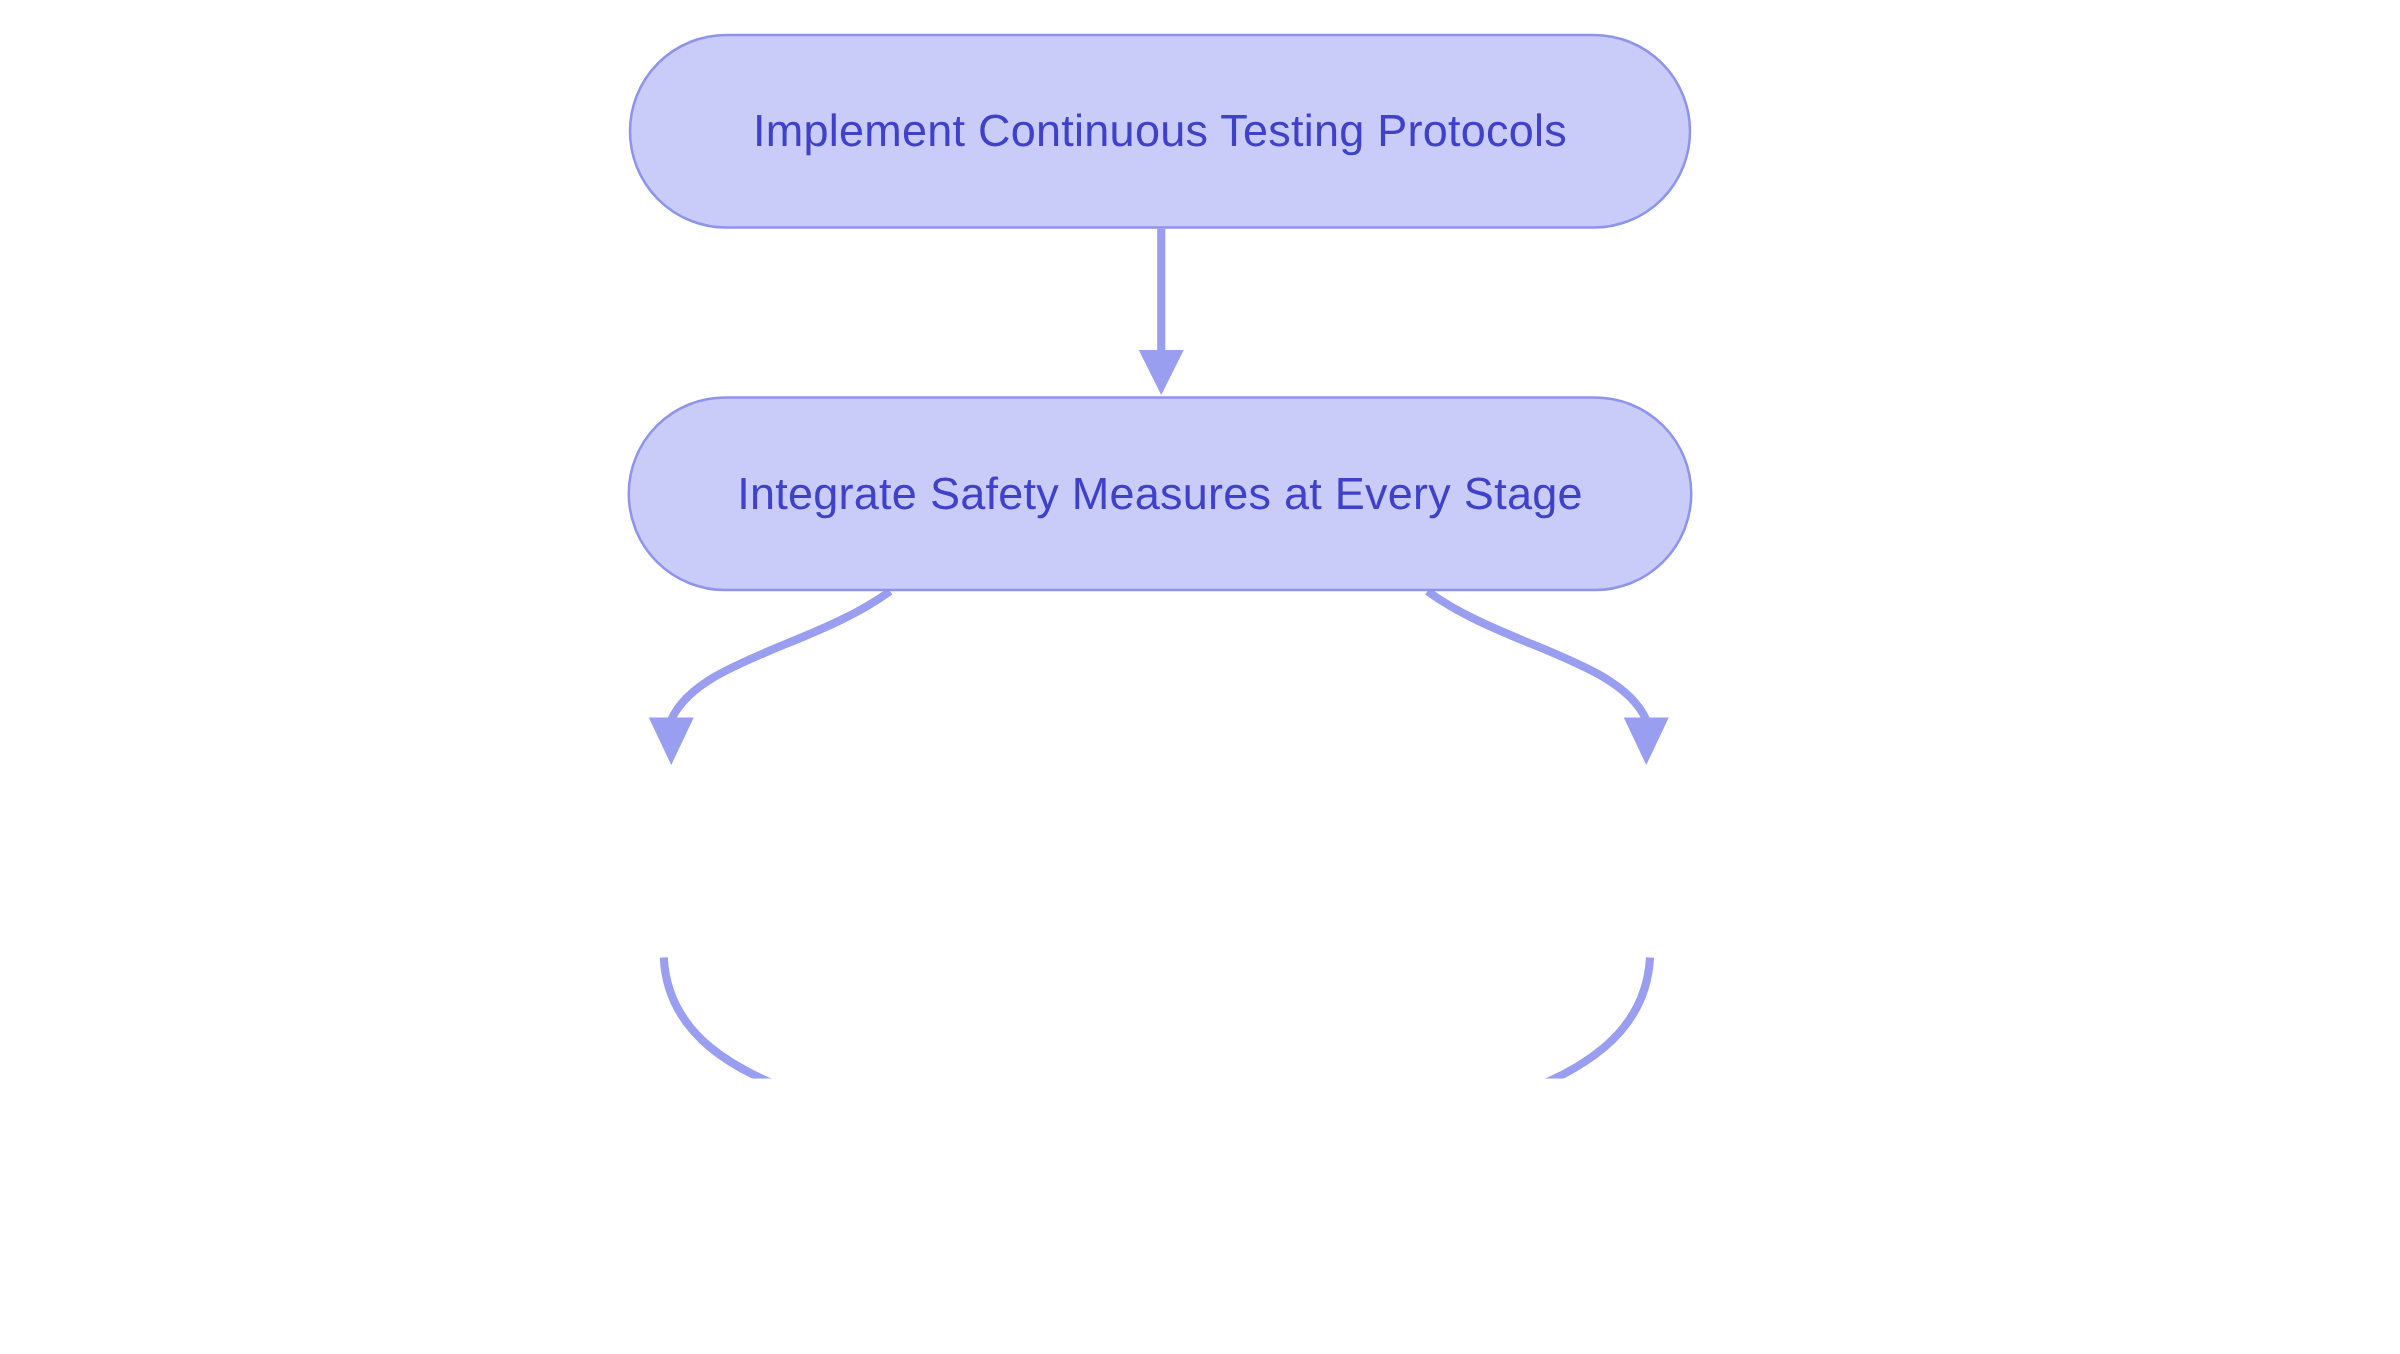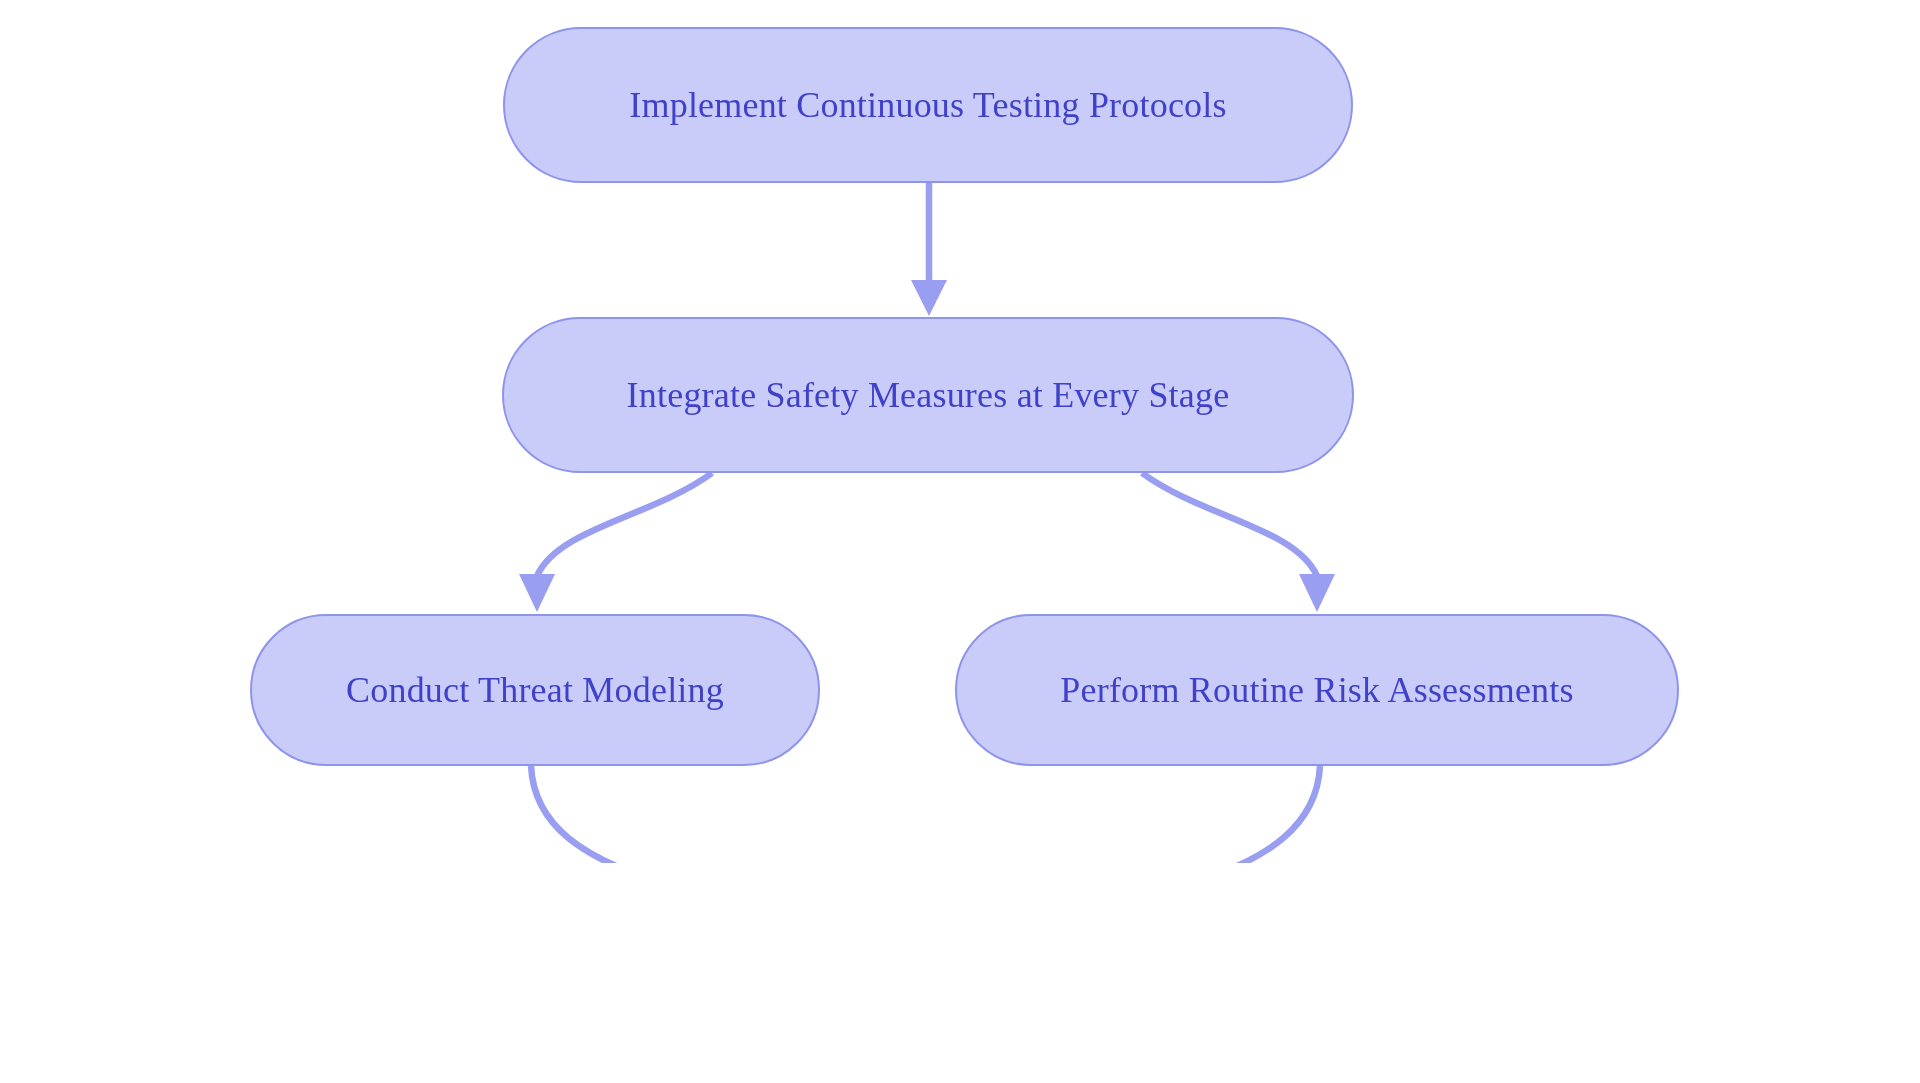--- a/index.html
+++ b/index.html
@@ -10,21 +10,21 @@
     --text-color: #3f41c8;
   }
   * { margin: 0; padding: 0; box-sizing: border-box; }
   html, body { background: var(--background); }
   .canvas {
     position: relative;
     width: 1920px;
     height: 863px;
     background: var(--background);
     overflow: hidden;
-    font-family: Liberation Serif, serif;
+    font-family: Liberation Sans, sans-serif;
   }
   .edges-layer {
     position: absolute;
     left: 0; top: 0;
     width: 1920px;
     height: 1083px;
     z-index: 1;
   }
   .edge-line {
     stroke: var(--edge-color);
@@ -86,22 +86,16 @@
   </svg>
 
   <div class="node node-1">
     <span>Implement Continuous Testing Protocols</span>
   </div>
 
   <div class="node node-2">
     <span>Integrate Safety Measures at Every Stage</span>
   </div>
 
-  <div class="node node-3">
-    <span>Conduct Threat Modeling</span>
-  </div>
 
-  <div class="node node-4">
-    <span>Perform Routine Risk Assessments</span>
-  </div>
 
 
 </div>
 
 </body></html>

